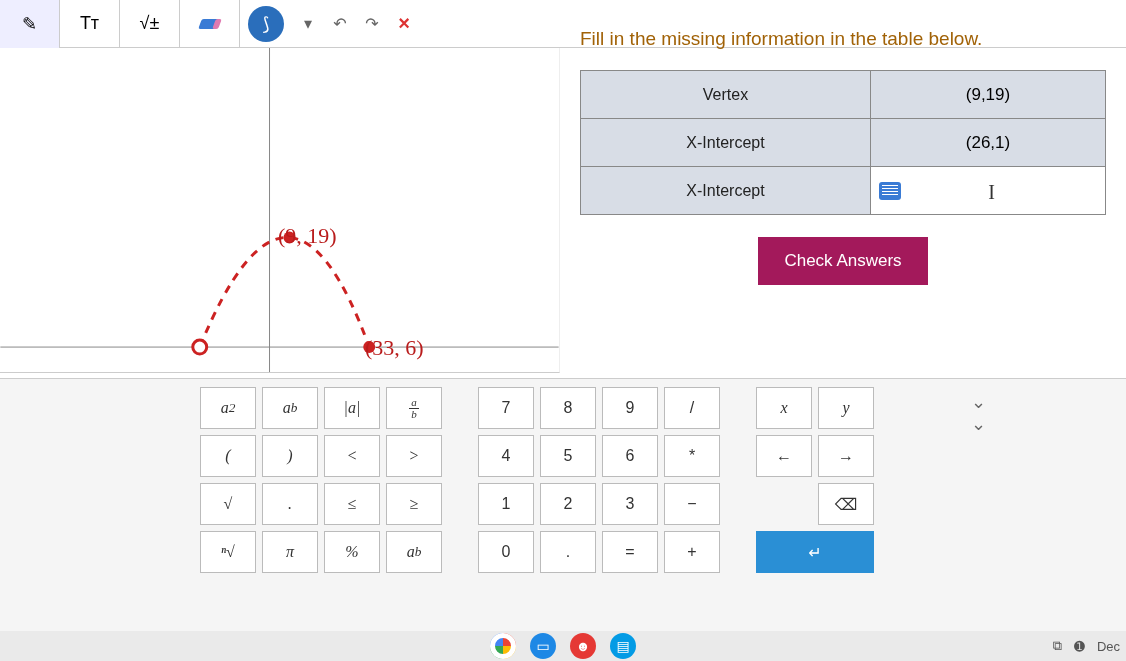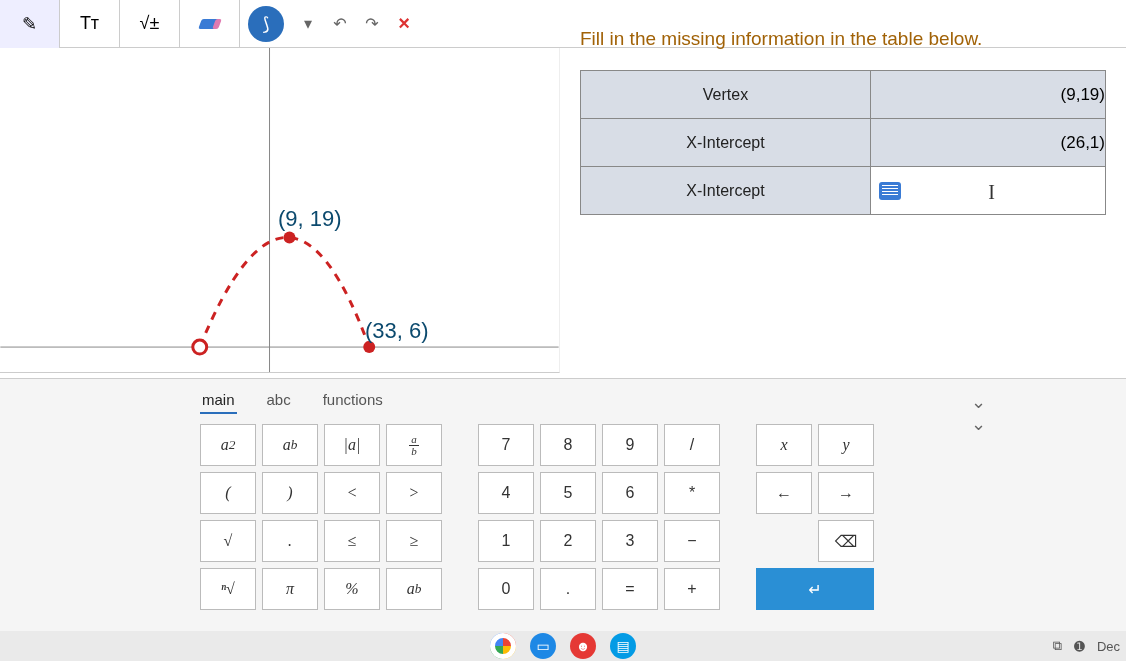--- a/index.html
+++ b/index.html
@@ -15,21 +15,21 @@
 .content { display: flex; height: 325px; }
 .graph-area { width: 560px; position: relative; border-right: 1px solid #eee; border-bottom: 1px solid #ccc; }
 .graph-area svg { width: 100%; height: 100%; }
 
 .right-panel { flex: 1; padding: 10px 20px 0 20px; }
 .instruction { font-size: 19px; color: #a16207; margin-bottom: 20px; margin-top: -30px; }
 
 .answer-table { border-collapse: collapse; width: 100%; }
 .answer-table td { border: 1px solid #888; background: #d8dde6; padding: 0; height: 48px; }
 .answer-table .label-cell { width: 290px; text-align: center; font-size: 16px; color: #222; }
-.answer-table .value-cell { text-align: right; font-size: 17px; background: #d8dde6; position: relative; }
+.answer-table .value-cell { text-align: center; font-size: 17px; background: #d8dde6; position: relative; }
 .answer-table .input-cell { background: #fff; position: relative; }
 .kb-icon { position: absolute; left: 8px; top: 50%; transform: translateY(-50%); width: 22px; height: 18px; background: #3a7bd5; border-radius: 3px; }
 .kb-icon::after { content: ""; position: absolute; inset: 3px; background: repeating-linear-gradient(#fff, #fff 1px, #3a7bd5 1px, #3a7bd5 3px); }
 .cursor-caret { position: absolute; right: 110px; top: 14px; font-size: 20px; color: #333; font-family: serif; }
 
 .check-btn { background: #a3195b; color: #fff; border: none; padding: 14px 26px; font-size: 17px; margin: 22px auto 0; display: block; cursor: pointer; }
 
 .keyboard-panel { position: absolute; left: 0; right: 0; top: 378px; bottom: 30px; background: #f5f5f5; border-top: 1px solid #ccc; padding: 8px 0 0 200px; }
 .kb-tabs { display: flex; gap: 28px; margin-bottom: 10px; font-size: 15px; }
 .kb-tab { padding: 4px 2px; cursor: pointer; color: #555; }
@@ -48,21 +48,21 @@
 
 .taskbar { position: absolute; bottom: 0; left: 0; right: 0; height: 30px; background: #eaeaea; display: flex; align-items: center; justify-content: center; gap: 14px; }
 .taskbar .dock-icon { width: 26px; height: 26px; border-radius: 50%; display: flex; align-items: center; justify-content: center; font-size: 14px; }
 .taskbar-right { position: absolute; right: 6px; display: flex; align-items: center; gap: 12px; color: #555; font-size: 13px; }
 .eraser { position: relative; width: 24px; height: 16px; }
 .eraser::before { content: ""; position: absolute; width: 18px; height: 10px; background: #3a7bd5; transform: skewX(-20deg); left: 2px; top: 3px; border-radius: 2px; }
 .eraser::after { content: ""; position: absolute; width: 6px; height: 10px; background: #e07ab0; transform: skewX(-20deg); left: 16px; top: 3px; border-radius: 2px; }
 .frac { display: inline-flex; flex-direction: column; align-items: center; font-size: 11px; line-height: 1; }
 .frac .num { border-bottom: 1px solid #333; padding: 0 2px; }
 
-.vlabel { position: absolute; font-family: Liberation Sans, sans-serif; font-size: 22px; color: #0c4a6e; }
+.vlabel { position: absolute; font-family: Liberation Serif, serif; font-size: 22px; color: #b91c1c; margin-top: 17px; }
 </style>
 </head>
 <body>
 
 <div class="toolbar">
   <div class="tool active">
       <span>✎</span>
     </div>
   <div class="tool">
       <span>Tᴛ</span>
@@ -118,29 +118,25 @@
       </tr>
       <tr>
         <td class="label-cell">X-Intercept</td>
         <td class="value-cell input-cell">
           <span class="kb-icon"></span>
           <span class="cursor-caret">I</span>
         </td>
       </tr>
     </tbody>
       </table>
+    <button class="check-btn">Check Answers</button>
   </div>
 </div>
 
 <div class="keyboard-panel">
-  <div class="kb-tabs">
-    <div class="kb-tab active">main</div>
-    <div class="kb-tab">abc</div>
-    <div class="kb-tab">functions</div>
-  </div>
   <span class="collapse-arrows">⌄<br>⌄</span>
 
   <div class="kb-body">
     <div class="kb-grid g4">
       <div class="key">a<sup>2</sup></div>
       <div class="key">a<sup>b</sup></div>
       <div class="key">|a|</div>
       <div class="key">
           <span class="frac">
             <span class="num">a</span>

